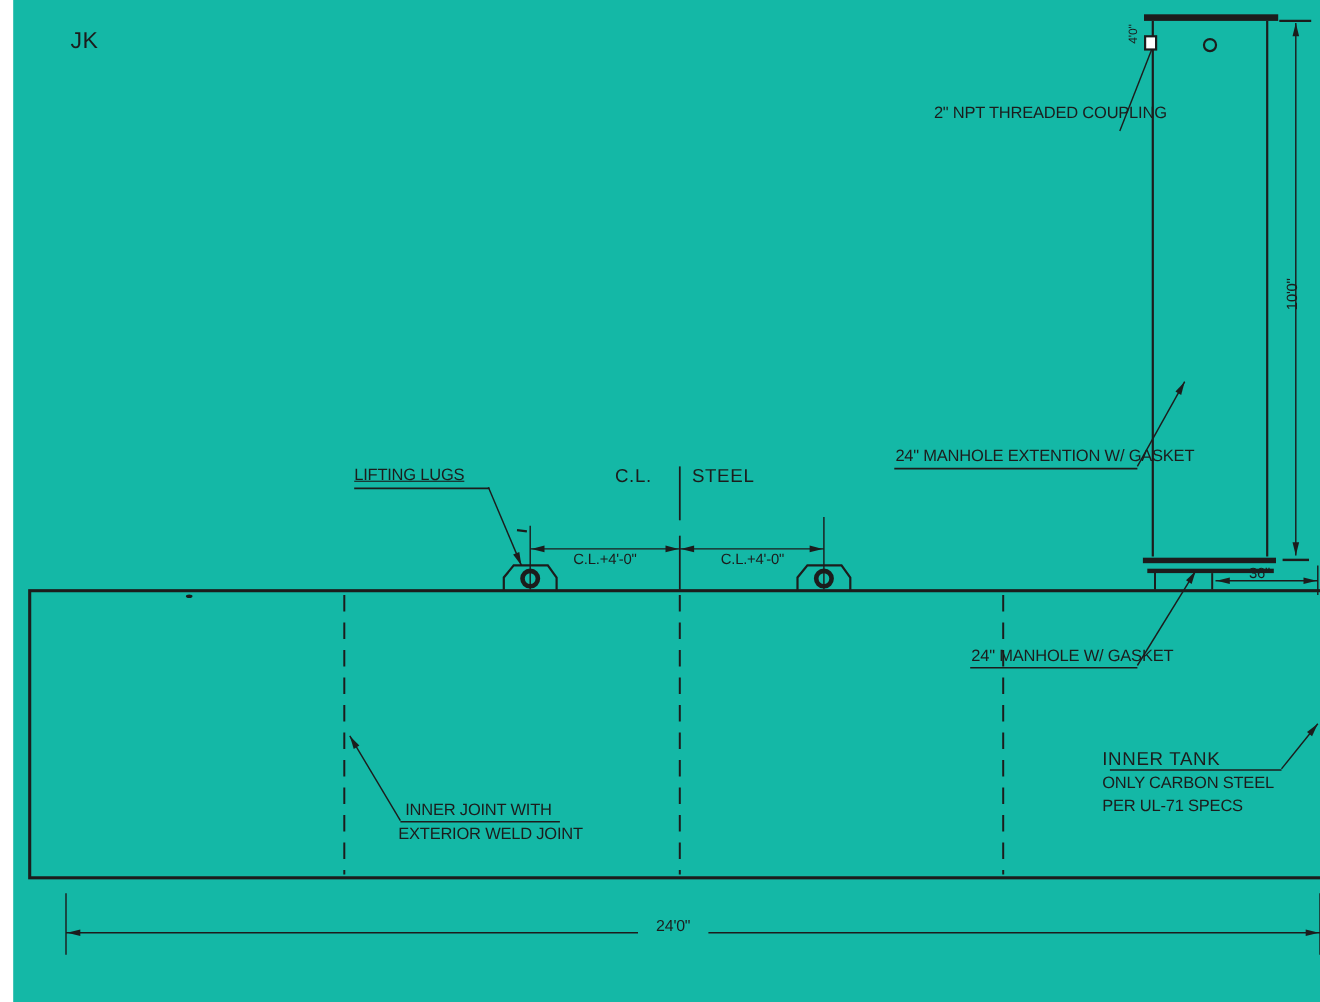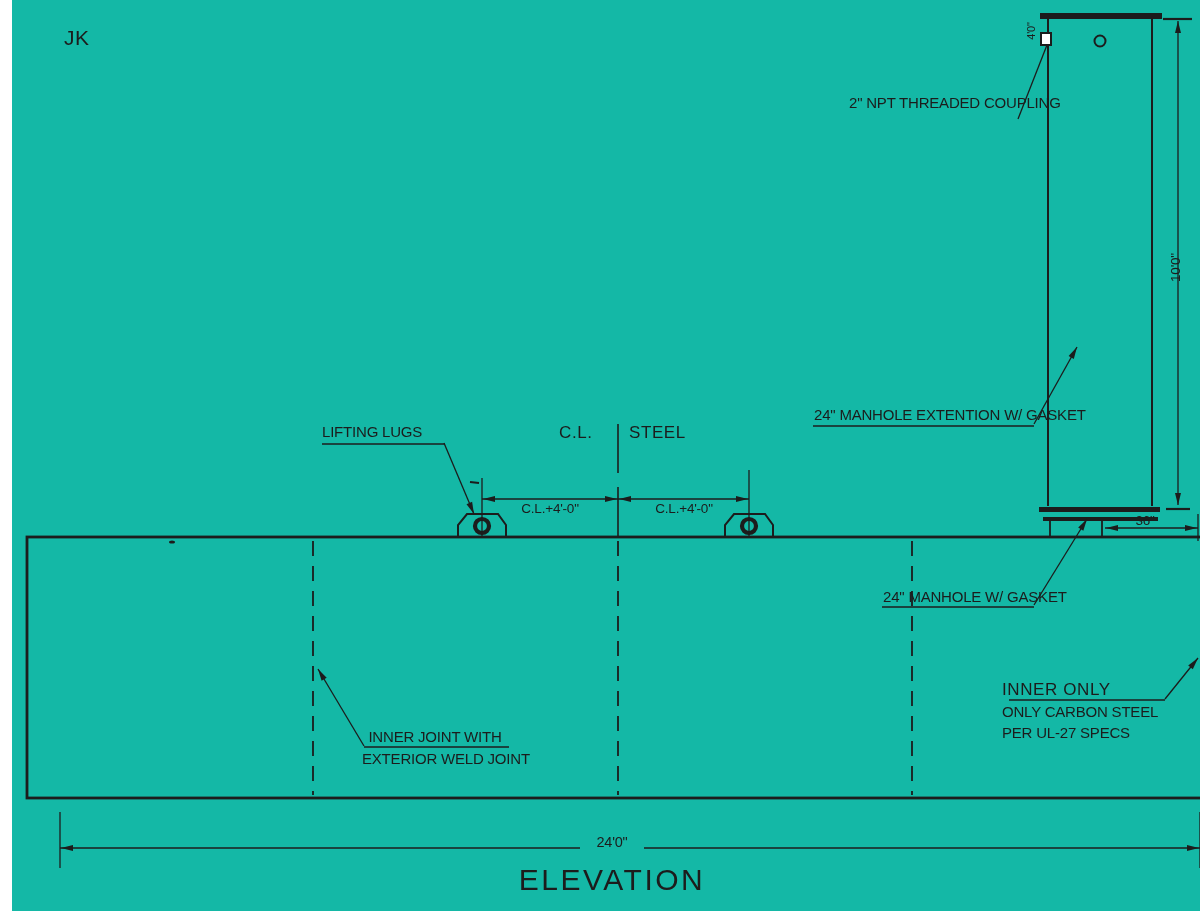--- a/index.html
+++ b/index.html
@@ -126,36 +126,35 @@
   <div class="lbl clean" style="left:52px;top:26px;font-size:21px;">JK</div>
 
   <div class="lbl cad" style="left:837px;top:94px;">2" NPT THREADED COUPLING</div>
 
   <div class="lbl cad-sm rot" style="left:999px;top:25px;width:40px;font-size:11px;">4'0"</div>
 
   <div class="lbl cad-sm rot" style="left:1138px;top:260px;width:50px;">10'0"</div>
 
   <div class="lbl cad" style="left:802px;top:406px;">24" MANHOLE EXTENTION W/ GASKET</div>
 
-  <div class="lbl cad" style="left:310px;top:423px;">LIFTING LUGS</div>
+  <div class="lbl cad" style="left:310px;top:423px;text-decoration:underline;">LIFTING LUGS</div>
 
   <div class="lbl clean rt" style="left:547px;top:423px;width:50px;">C.L.</div>
   <div class="lbl clean" style="left:617px;top:423px;">STEEL</div>
 
   <div class="lbl cad-sm ctr" style="left:478px;top:501px;width:120px;">C.L.+4'-0"</div>
   <div class="lbl cad-sm ctr" style="left:612px;top:501px;width:120px;">C.L.+4'-0"</div>
 
   <div class="lbl cad-sm ctr" style="left:1113px;top:513px;width:40px;">36"</div>
 
   <div class="lbl cad" style="left:871px;top:588px;">24" MANHOLE W/ GASKET</div>
 
-  <div class="lbl clean rt" style="left:990px;top:680px;width:160px;">INNER ONLY</div>
+  <div class="lbl clean rt" style="left:990px;top:680px;width:160px;">INNER TANK</div>
   <div class="lbl cad rt" style="left:990px;top:703px;width:160px;">ONLY CARBON STEEL</div>
-  <div class="lbl cad rt" style="left:990px;top:724px;width:160px;">PER UL-27 SPECS</div>
+  <div class="lbl cad rt" style="left:990px;top:724px;width:160px;">PER UL-71 SPECS</div>
 
   <div class="lbl cad ctr" style="left:350px;top:728px;width:146px;">INNER JOINT WITH</div>
   <div class="lbl cad ctr" style="left:350px;top:750px;width:146px;">EXTERIOR WELD JOINT</div>
 
   <div class="lbl cad-sm ctr" style="left:560px;top:834px;width:80px;font-size:14.5px;">24'0"</div>
 
-  <div class="lbl title ctr" style="left:480px;top:863px;width:240px;">ELEVATION</div>
 
 </div>
 
 </body></html>

